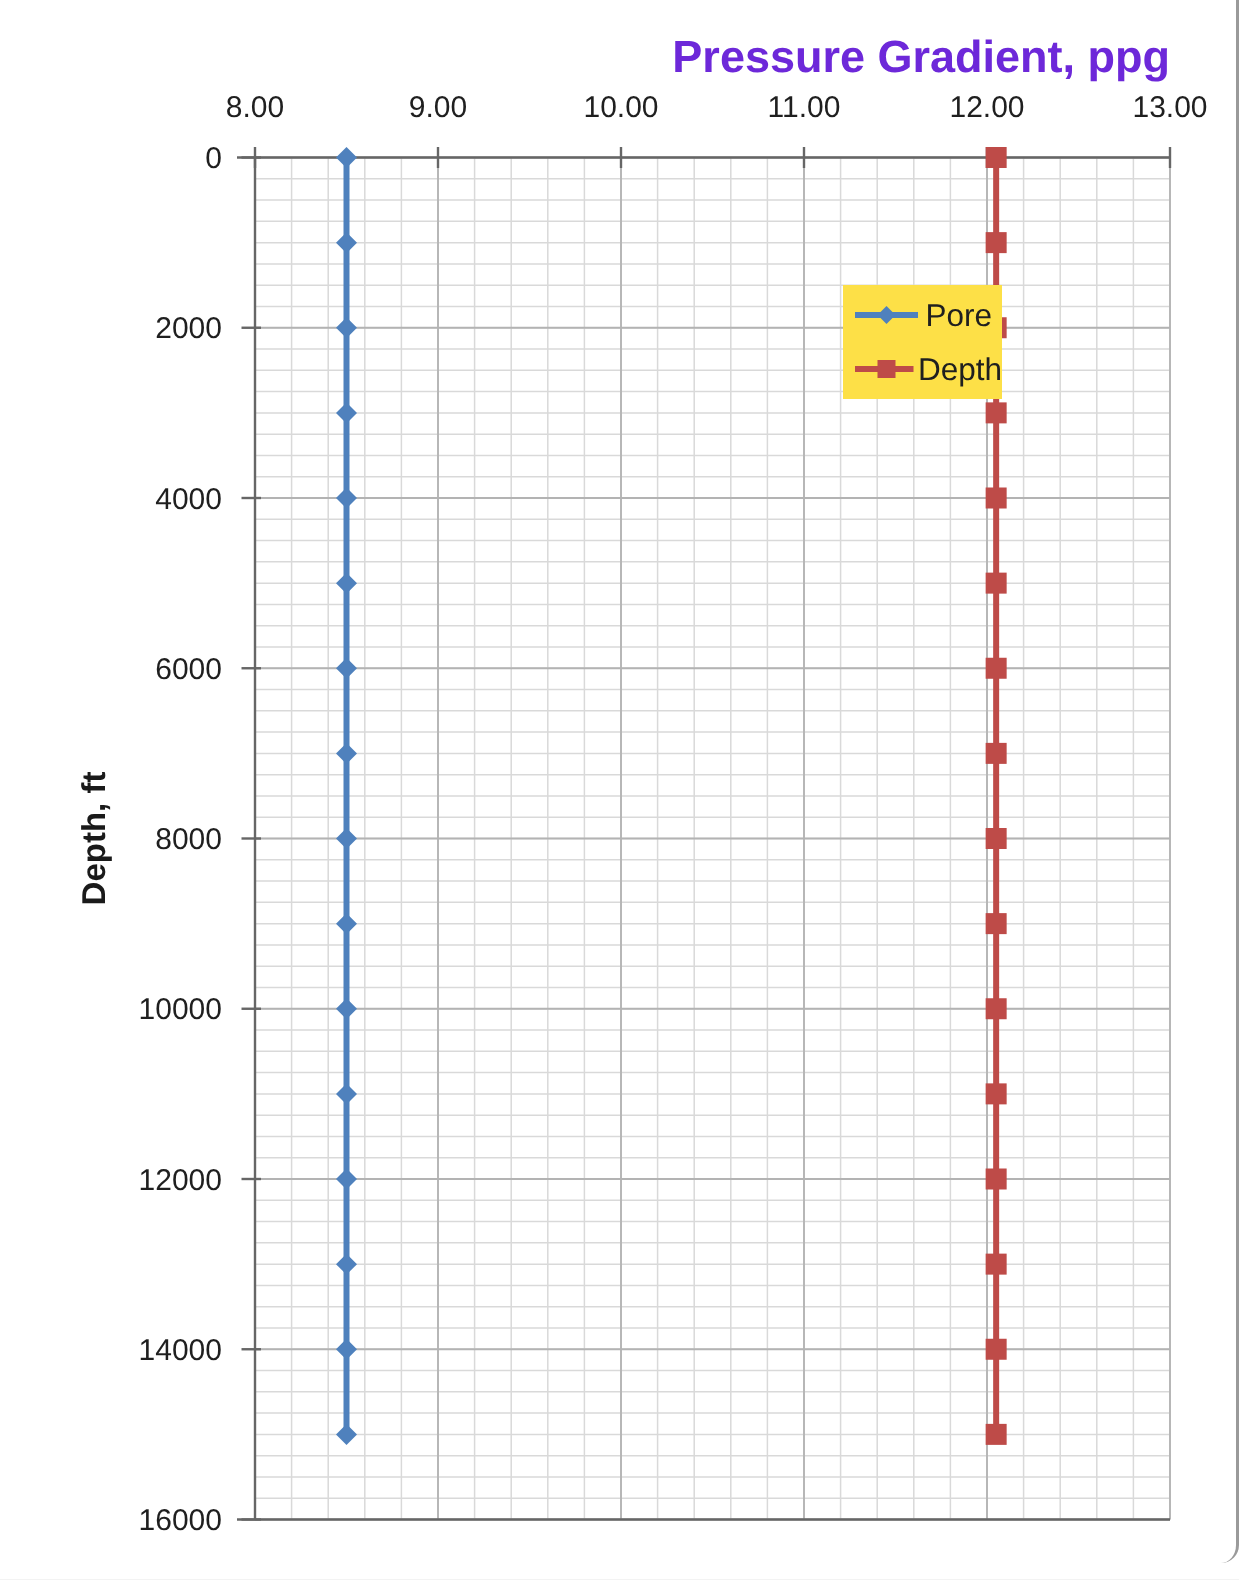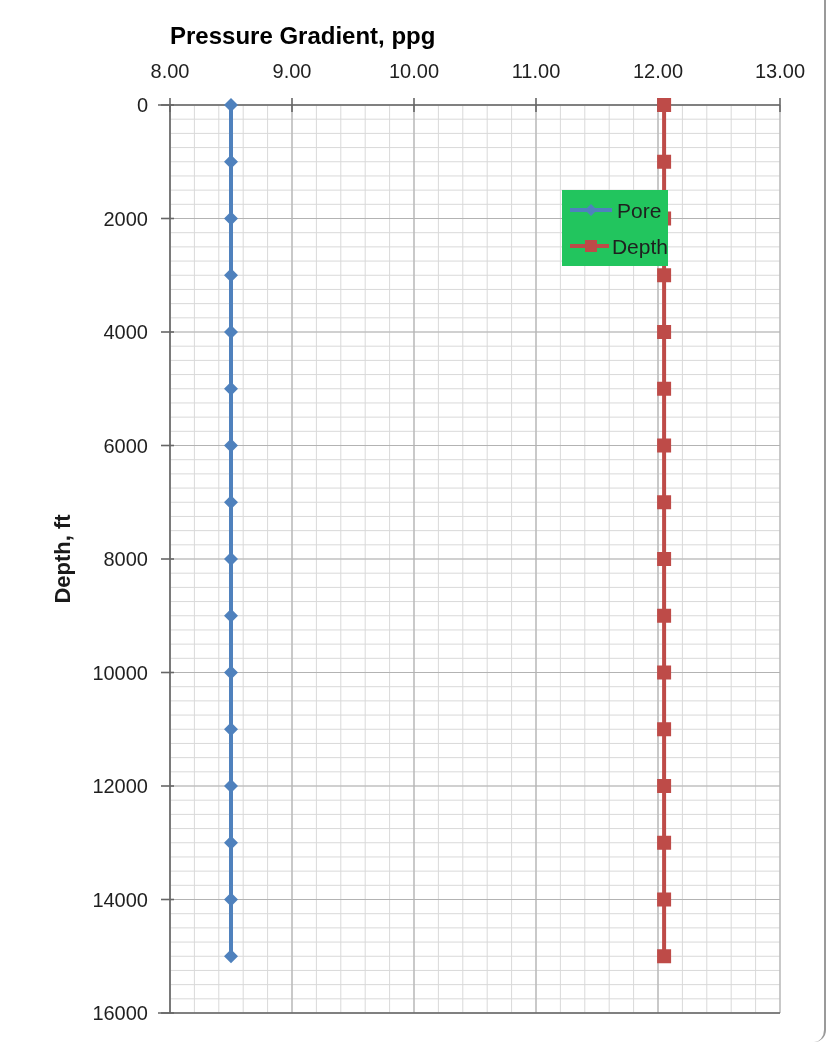--- a/index.html
+++ b/index.html
@@ -1,29 +1,29 @@
 <!DOCTYPE html>
 <html><head>
 <meta charset="utf-8">
 <style>
   html,body{margin:0;padding:0;background:#fff;}
   body{width:826px;height:1053px;font-family:"Liberation Sans",sans-serif;overflow:hidden;}
   .chart-root{position:relative;width:826px;height:1053px;background:#fff;}
   #chart-svg{position:absolute;left:0;top:0;z-index:1;}
   .chart-title{
-    position:absolute;left:170px;top:22px;width:610px;text-align:left;
-    font-size:24px;font-weight:bold;color:#000000;z-index:1;white-space:nowrap;
+    position:absolute;left:170px;top:22px;width:610px;text-align:right;
+    font-size:30px;font-weight:bold;color:#6d28d9;z-index:1;white-space:nowrap;
   }
   .y-axis-title{
     position:absolute;left:63px;top:559px;transform:translate(-50%,-50%) rotate(-90deg);
     font-size:22px;font-weight:bold;color:#1a1a1a;white-space:nowrap;z-index:1;
   }
   .tick{font-family:"Liberation Sans",sans-serif;font-size:20px;fill:#1f1f1f;}
   .legend{
-    position:absolute;left:562px;top:190px;width:106px;height:76px;background:#22c55e;
+    position:absolute;left:562px;top:190px;width:106px;height:76px;background:#fde047;
     z-index:2;display:flex;flex-direction:column;justify-content:space-around;
     padding:2px 0 2px 6px;box-sizing:border-box;
   }
   .legend-entry{display:flex;align-items:center;}
   .legend-label{font-size:21px;color:#1f1f1f;margin-left:3px;line-height:1;}
   .chart-border{
     position:absolute;left:0;top:0;width:824px;height:1042px;
     border-right:2px solid #9a9a9a;border-bottom-right-radius:12px;
     pointer-events:none;z-index:3;
   }

